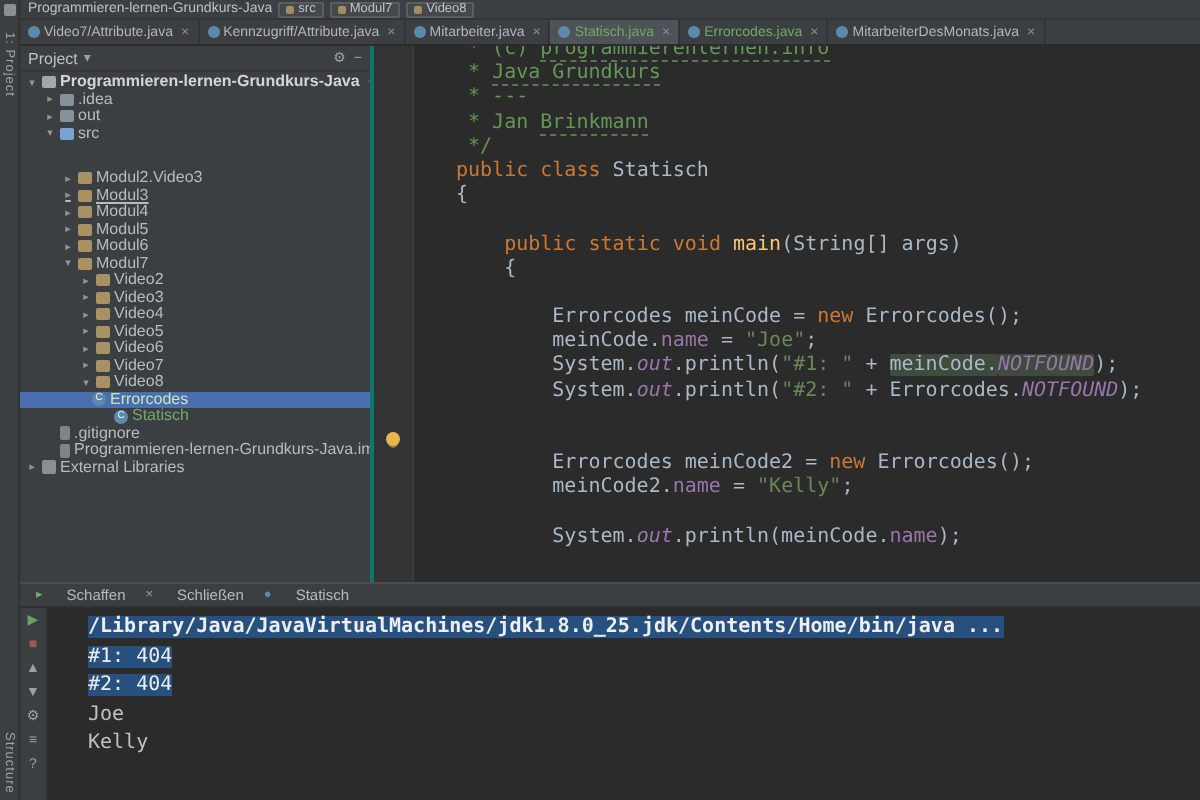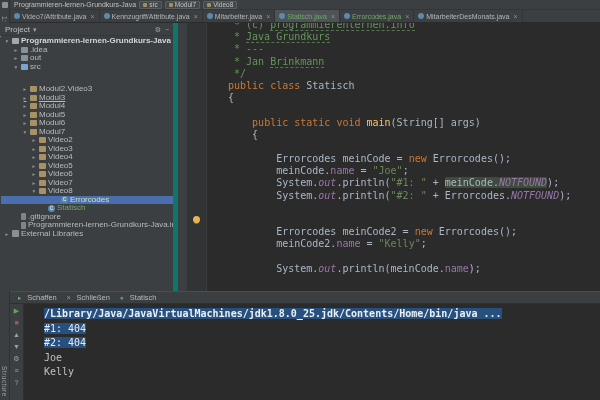--- a/index.html
+++ b/index.html
@@ -22,21 +22,21 @@
 
   
   .tabbar{position:absolute;left:10px;top:10px;width:590px;height:13px;background:#3c3f41;border-bottom:1px solid #2b2b2b;display:flex;overflow:hidden}
   .tab{display:flex;align-items:center;gap:2px;padding:0 4px;border-right:1px solid #323537;font-size:7px;color:#b2b7ba;white-space:nowrap}
   .tab.active{background:#4d5357}
   .tabic{width:6px;height:6px;border-radius:50%;background:#5c8aab;flex:0 0 6px}
   .tablabel.green{color:#73a869}
   .tabclose{color:#8d9296;font-size:7px;margin-left:2px}
 
   
-  .project{position:absolute;left:1px;top:23px;width:177px;height:268px;background:#3c3f41;border-right:5px solid #0f766e;overflow:hidden}
+  .project{position:absolute;left:10px;top:23px;width:177px;height:268px;background:#3c3f41;border-right:2px solid #0f766e;overflow:hidden}
   .phead{height:13px;display:flex;align-items:center;gap:3px;padding:0 4px;font-size:8px;color:#bcc0c3;border-bottom:1px solid #353739}
   .phead .spacer{flex:1}
   .phead .hico{color:#9aa0a3;font-size:7px;line-height:7px}
   .ptree{position:absolute;top:14px;left:0;right:0;bottom:0;font-size:8px;color:#b8bcbe;overflow:hidden}
   .trow{height:8.5px;display:flex;align-items:center;gap:2px;white-space:nowrap;overflow:hidden}
   .trow.sel{background:#4b6eaf}
   .tarrow{width:6px;flex:0 0 6px;font-size:5.5px;color:#8f9496;text-align:center}
   .tlabel{line-height:8px}
   .tlabel.green{color:#73a869}
   .trow.sel .tlabel.green{color:#c9e4bb}
@@ -68,21 +68,21 @@
   .tk.sf{color:#9876aa;font-style:italic}
   .tk.mth{color:#ffc66d}
   .tk.typo{border-bottom:1px dashed #55784f}
   .tk.hlr{background:#3f4b3d;border-radius:1px}
   .tk.hlw{background:#54574c;border-radius:1px}
   .caret{display:inline-block;width:1px;height:10px;background:#cfd2d4;vertical-align:-1px}
 
   
   .run{position:absolute;left:10px;top:291px;width:590px;height:109px;background:#2b2b2b;border-top:1px solid #4a4d4f}
   .rhead{height:12px;background:#3c3f41;border-bottom:1px solid #2e3032;display:flex;align-items:center;gap:10px;padding:0 8px;font-size:7.5px;color:#b6babd}
-  .rh-item{display:inline-flex;align-items:center;gap:6px}
+  .rh-item{display:inline-flex;align-items:center;gap:12px}
   .rh-ic{font-size:6.5px;line-height:7px}
   .rtool{position:absolute;left:0;top:12px;bottom:0;width:14px;background:#3c3f41;border-right:1px solid #2e3032;display:flex;flex-direction:column;align-items:center;padding-top:3px;gap:4px}
   .ti{font-size:7px;line-height:8px}
   .console{position:absolute;left:14px;top:12px;right:0;bottom:0;background:#2b2b2b;padding:3px 0 0 20px;font-family:"DejaVu Sans Mono",monospace;font-size:10px;line-height:14.6px;color:#bdc1c3;overflow:hidden}
   .conline{white-space:pre}
   .conline .sel{background:#27507e;color:#e8edf2}
   .conline .bold{font-weight:bold;color:#eceff1}
 </style>
 </head>
 <body>
@@ -227,21 +227,21 @@
         <div class="trow" style="padding-left: 30px;">
           <span class="tarrow">▸</span>
           <span class="ic ic-pkg"></span>
           <span class="tlabel">Video7</span>
         </div>
         <div class="trow" style="padding-left: 30px;">
           <span class="tarrow">▾</span>
           <span class="ic ic-pkg"></span>
           <span class="tlabel">Video8</span>
         </div>
-        <div class="trow sel" style="padding-left: 52px;">
+        <div class="trow sel" style="padding-left: 28px;">
           <span class="tarrow"></span>
           <span class="ic ic-class"></span>
           <span class="tlabel green">Errorcodes</span>
         </div>
         <div class="trow" style="padding-left: 39px;">
           <span class="tarrow"></span>
           <span class="ic ic-class"></span>
           <span class="tlabel green">Statisch</span>
         </div>
         <div class="trow" style="padding-left: 12px;">

